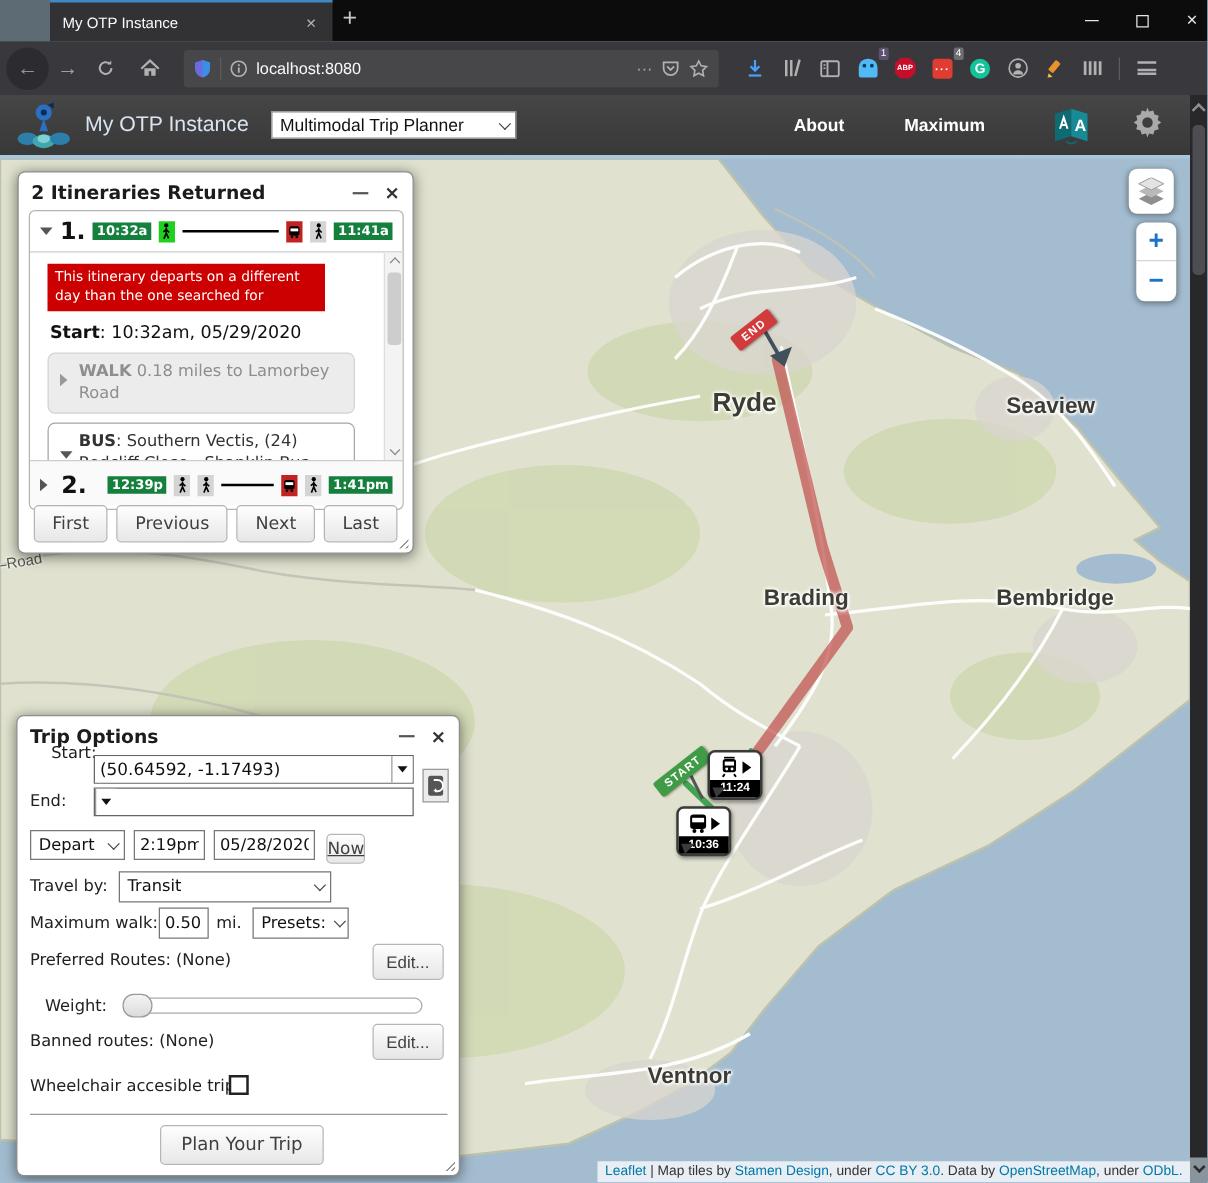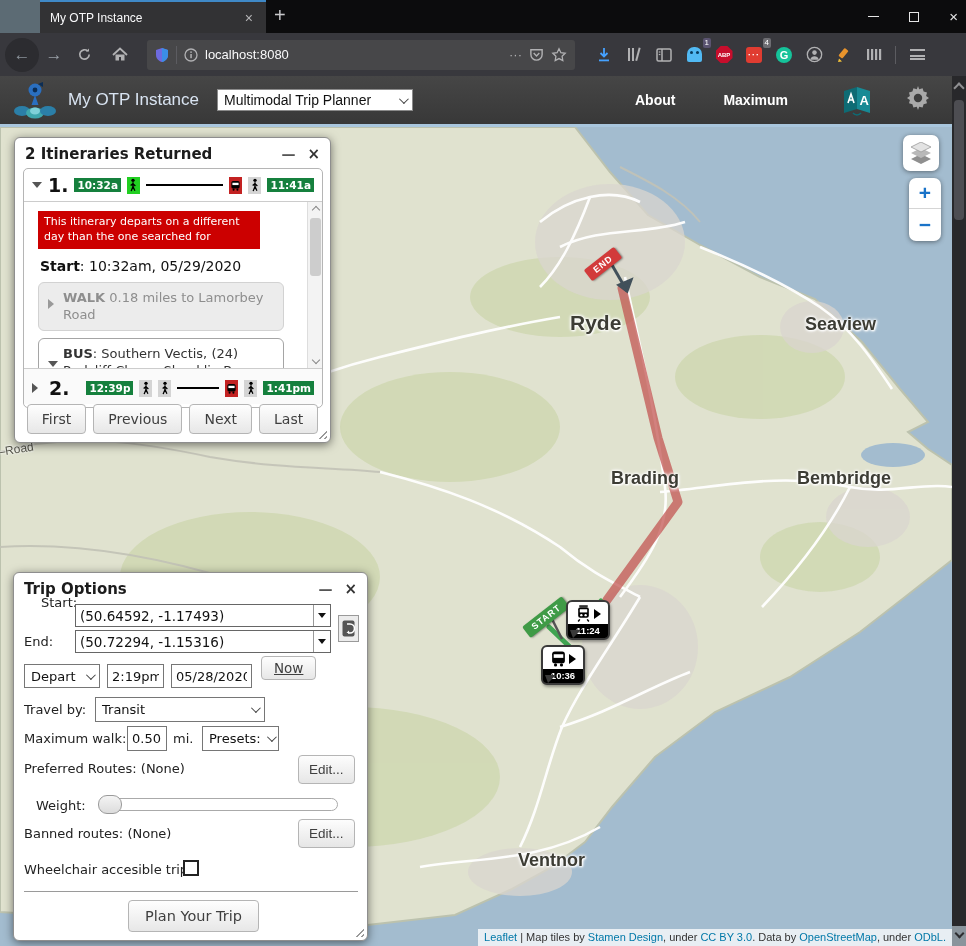--- a/index.html
+++ b/index.html
@@ -503,41 +503,40 @@
   <span class="tolabel" style="left:10px; top:22px;margin-left:17px;">Start:</span>
   <div class="combo" style="left:61px; top:31px; width:256px;">
     <input value="(50.64592, -1.17493)" style="">
     <span class="dropbtn">
         <span class="btri"></span>
       </span>
   </div>
 
   <span class="tolabel" style="left:10px; top:61px;">End:</span>
   <div class="combo" style="left:61px; top:57px; width:256px;">
-    <input value="(50.72294, -1.15316)" style="">
     <span class="dropbtn">
         <span class="btri"></span>
       </span>
   </div>
 
   <span style="position:absolute; left:324px; top:42px; width:21px; height:27px; background:#ececec; border:1px solid #9a9a9a; display:flex; align-items:center; justify-content:center;">
     <svg width="13" height="17" viewBox="0 0 13 17">
         <rect x="0.5" y="0.5" width="12" height="16" rx="2" fill="#555"></rect>
         <path d="M5 4h3a2.5 2.5 0 0 1 0 9H6" fill="none" stroke="#fff" stroke-width="1.6"></path>
         <path d="M7.5 13 4.5 13 6.8 10.5z" fill="#fff"></path>
       </svg>
   </span>
 
   <div class="fsel" style="left:10px; top:91px; width:76px; height:24px;">
     <span>Depart</span>
     <span class="vchev"></span>
   </div>
   <input class="toinput" style="left: 93px; top: 91px; width: 57px; height: 24px; text-align: center;" value="2:19pm">
   <input class="toinput" style="left: 157px; top: 91px; width: 81px; height: 24px; text-align: center;" value="05/28/2020">
-  <button class="gbtn" style="position:absolute; left:247px; top:83px; padding:3px 12px; font-size:13.5px;text-decoration:underline;">Now</button>
+  <button class="gbtn" style="position:absolute; left:247px; top:94px; padding:3px 0; font-size:13.5px;text-decoration:underline;">Now</button>
 
   <span class="tolabel" style="left:10px; top:129px;">Travel by:</span>
   <div class="fsel" style="left:81px; top:124px; width:170px; height:25px;">
     <span>Transit</span>
     <span class="vchev"></span>
   </div>
 
   <span class="tolabel" style="left:10px; top:158px;">Maximum walk:</span>
   <input class="toinput" style="left: 113px; top: 153px; width: 40px; height: 25px;" value="0.50">
   <span class="tolabel" style="left:159px; top:158px;">mi.</span>

